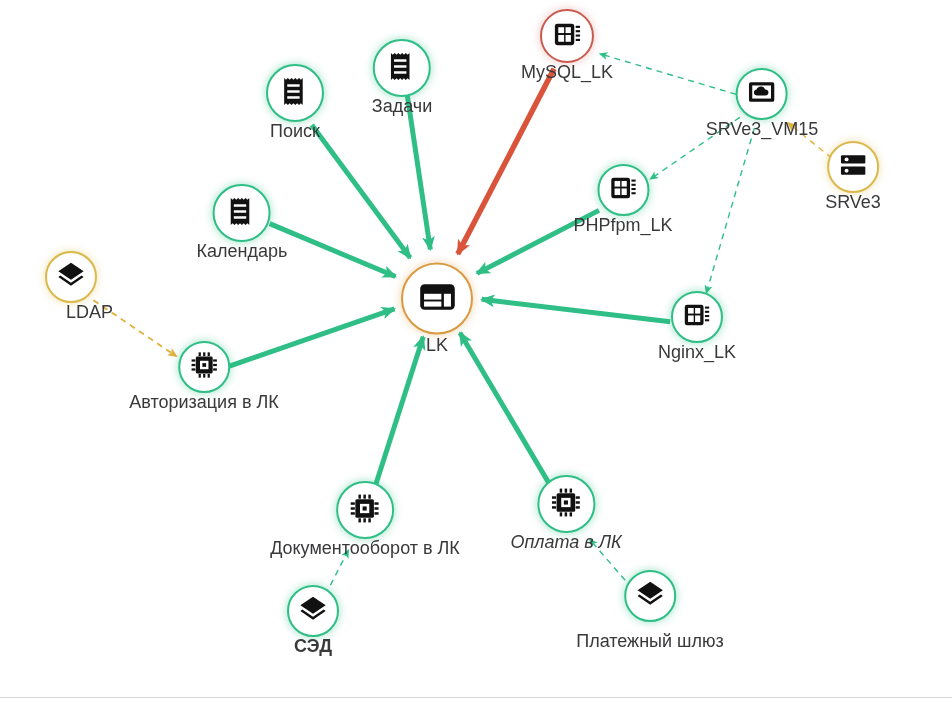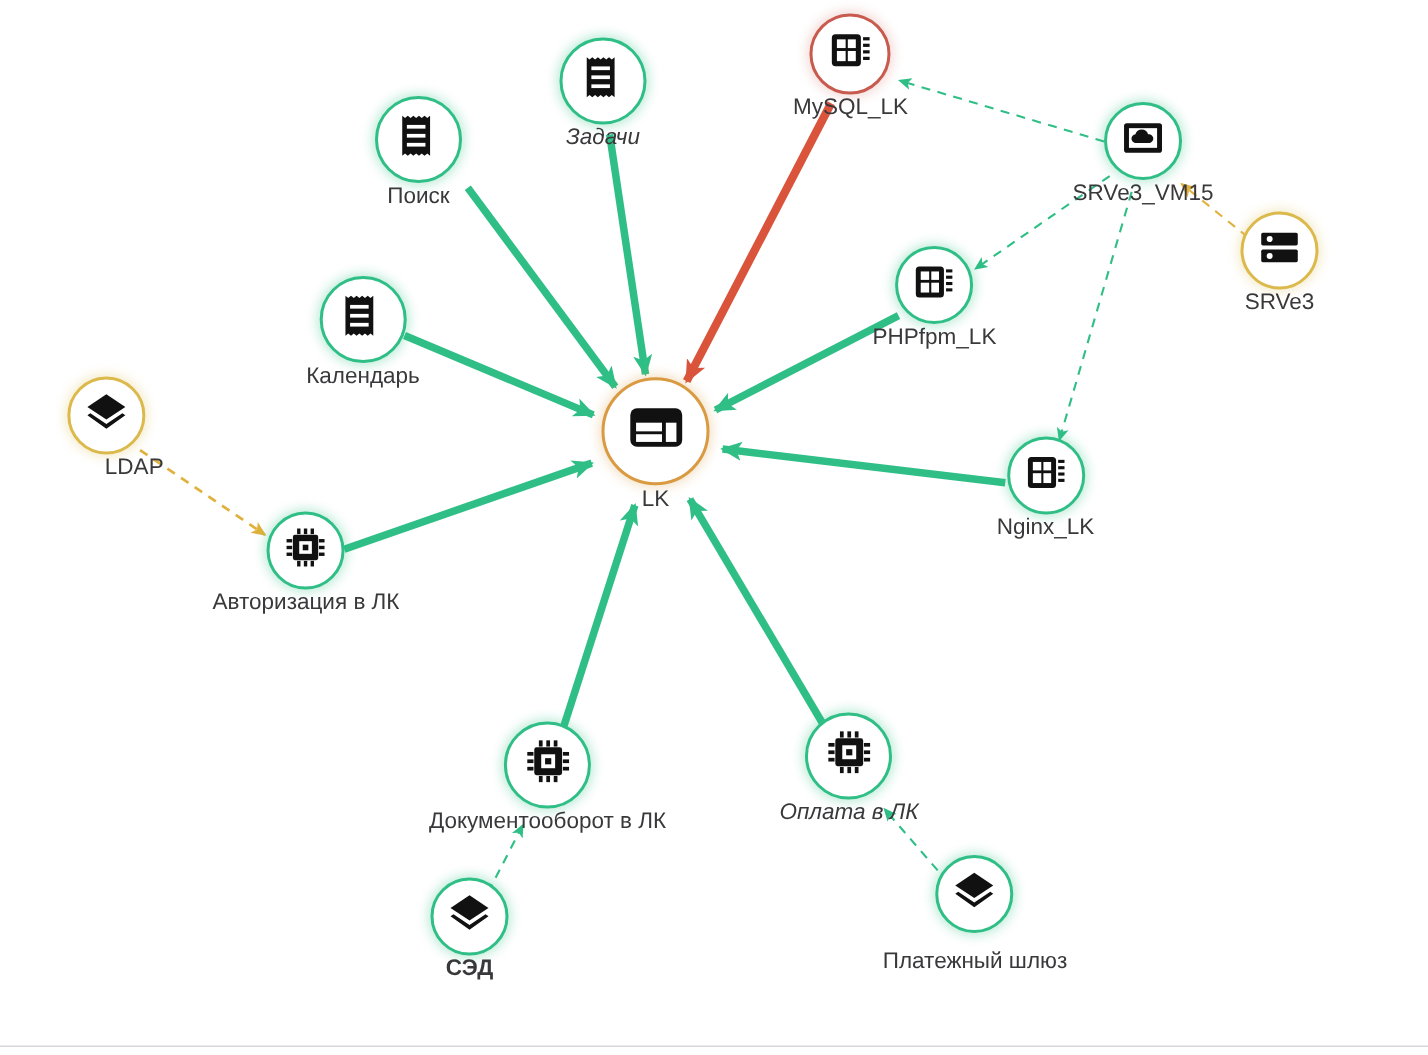--- a/index.html
+++ b/index.html
@@ -34,21 +34,21 @@
   .node-circle {
     border-radius: 50%;
     background: #ffffff;
     display: flex;
     align-items: center;
     justify-content: center;
     box-sizing: border-box;
   }
   .node-label {
     margin-top: 4px;
-    font-size: 15px;
+    font-size: 18px;
     color: #39393b;
     white-space: nowrap;
     text-align: center;
     line-height: 14px;
   }
   .node-icon {
     display: block;
   }
   .bottom-divider {
     position: absolute;
@@ -93,32 +93,32 @@
       <line x1="550.7221632282811" y1="486.1816401842271" x2="459.9167551575782" y2="332.72753972365933" stroke="#2fbf86" stroke-width="5" stroke-linecap="butt" marker-end="url(#ar-green-thick)"></line>
       <line x1="736.1204983683663" y1="94.30250720700126" x2="599.5890020546499" y2="53.69313907266509" stroke="#2fbf86" stroke-width="1.4" stroke-linecap="butt" stroke-dasharray="6,5" marker-end="url(#ar-green-thin)"></line>
       <line x1="739.7835631360325" y1="117.34372617943075" x2="650.153422833738" y2="179.24655689180685" stroke="#2fbf86" stroke-width="1.4" stroke-linecap="butt" stroke-dasharray="6,5" marker-end="url(#ar-green-thin)"></line>
       <line x1="754.4444636904691" y1="127.92130149269825" x2="706.2345443783155" y2="293.31840928670215" stroke="#2fbf86" stroke-width="1.4" stroke-linecap="butt" stroke-dasharray="6,5" marker-end="url(#ar-green-thin)"></line>
       <line x1="831.9391403555317" y1="158.10502468081108" x2="787.7410506765725" y2="122.64941427900868" stroke="#e0b13c" stroke-width="1.4" stroke-linecap="butt" stroke-dasharray="6,5" marker-end="url(#ar-yellow-thin)"></line>
       <line x1="93.36135694070711" y1="300.1317452982229" x2="176.66945262802463" y2="356.5056446355054" stroke="#e0b13c" stroke-width="1.8" stroke-linecap="butt" stroke-dasharray="6,5" marker-end="url(#ar-yellow-thin)"></line>
       <line x1="325.35913577550616" y1="594.9947555129592" x2="348.52115229932514" y2="550.0069926493877" stroke="#2fbf86" stroke-width="1.4" stroke-linecap="butt" stroke-dasharray="6,5" marker-end="url(#ar-green-thin)"></line>
       <line x1="632.3248876633565" y1="588.5894536112569" x2="589.5668164488579" y2="539.2140618516574" stroke="#2fbf86" stroke-width="1.4" stroke-linecap="butt" stroke-dasharray="6,5" marker-end="url(#ar-green-thin)"></line>
     </svg>
   <div id="node-layer">
-      <div class="node" style="left: 402px; top: 62px; font-style: italic;">
+      <div class="node" style="left: 402px; top: 76px;">
         <div class="node-circle status-green" style="width: 58px; height: 58px;">
           <span class="node-icon"><svg width="33" height="33" viewBox="0 0 32 32">
               <path fill="#111" d="M5 3l1.8 1.6L8.6 3l1.8 1.6L12.2 3 14 4.6 15.8 3l1.8 1.6L19.4 3l1.8 1.6L23 3v26l-1.8-1.6-1.8 1.6-1.8-1.6-1.8 1.6L14 27.4l-1.8 1.6-1.8-1.6L8.6 29l-1.8-1.6L5 29V3z"></path>
               <rect x="8" y="9" width="12" height="2.4" fill="#fff"></rect>
               <rect x="8" y="14.8" width="12" height="2.4" fill="#fff"></rect>
               <rect x="8" y="20.6" width="12" height="2.4" fill="#fff"></rect>
             </svg></span>
         </div>
         <div class="node-label" style="margin-top: 2px;">Задачи</div>
       </div>
-      <div class="node" style="left: 279px; top: 101px;">
+      <div class="node" style="left: 295px; top: 101px;">
         <div class="node-circle status-green" style="width: 58px; height: 58px;">
           <span class="node-icon"><svg width="33" height="33" viewBox="0 0 32 32">
               <path fill="#111" d="M5 3l1.8 1.6L8.6 3l1.8 1.6L12.2 3 14 4.6 15.8 3l1.8 1.6L19.4 3l1.8 1.6L23 3v26l-1.8-1.6-1.8 1.6-1.8-1.6-1.8 1.6L14 27.4l-1.8 1.6-1.8-1.6L8.6 29l-1.8-1.6L5 29V3z"></path>
               <rect x="8" y="9" width="12" height="2.4" fill="#fff"></rect>
               <rect x="8" y="14.8" width="12" height="2.4" fill="#fff"></rect>
               <rect x="8" y="20.6" width="12" height="2.4" fill="#fff"></rect>
             </svg></span>
         </div>
         <div class="node-label" style="margin-top: 2px;">Поиск</div>
       </div>
@@ -195,21 +195,21 @@
               <rect x="6.5" y="16.5" width="6" height="7" fill="#fff"></rect>
               <rect x="14" y="16.5" width="5.5" height="7" fill="#fff"></rect>
               <rect x="24.5" y="7" width="4.5" height="2.2" fill="#111"></rect>
               <rect x="24.5" y="11.5" width="4.5" height="2.2" fill="#111"></rect>
               <rect x="24.5" y="16" width="4.5" height="2.2" fill="#111"></rect>
               <rect x="24.5" y="20.5" width="4.5" height="2.2" fill="#111"></rect>
             </svg></span>
         </div>
         <div class="node-label" style="margin-top: 2px;">Nginx_LK</div>
       </div>
-      <div class="node" style="left: 437px; top: 296px;">
+      <div class="node" style="left: 437px; top: 307px;">
         <div class="node-circle status-orange" style="width: 72px; height: 72px;">
           <span class="node-icon"><svg width="41" height="41" viewBox="0 0 32 32">
               <rect x="2.5" y="6" width="27" height="20" rx="3.5" fill="#111"></rect>
               <rect x="5.5" y="13.5" width="13.5" height="4.5" fill="#fff"></rect>
               <rect x="5.5" y="19.5" width="13.5" height="4" fill="#fff"></rect>
               <rect x="21" y="13.5" width="5.5" height="10" fill="#fff"></rect>
             </svg></span>
         </div>
         <div class="node-label" style="margin-top: 3px;">LK</div>
       </div>

